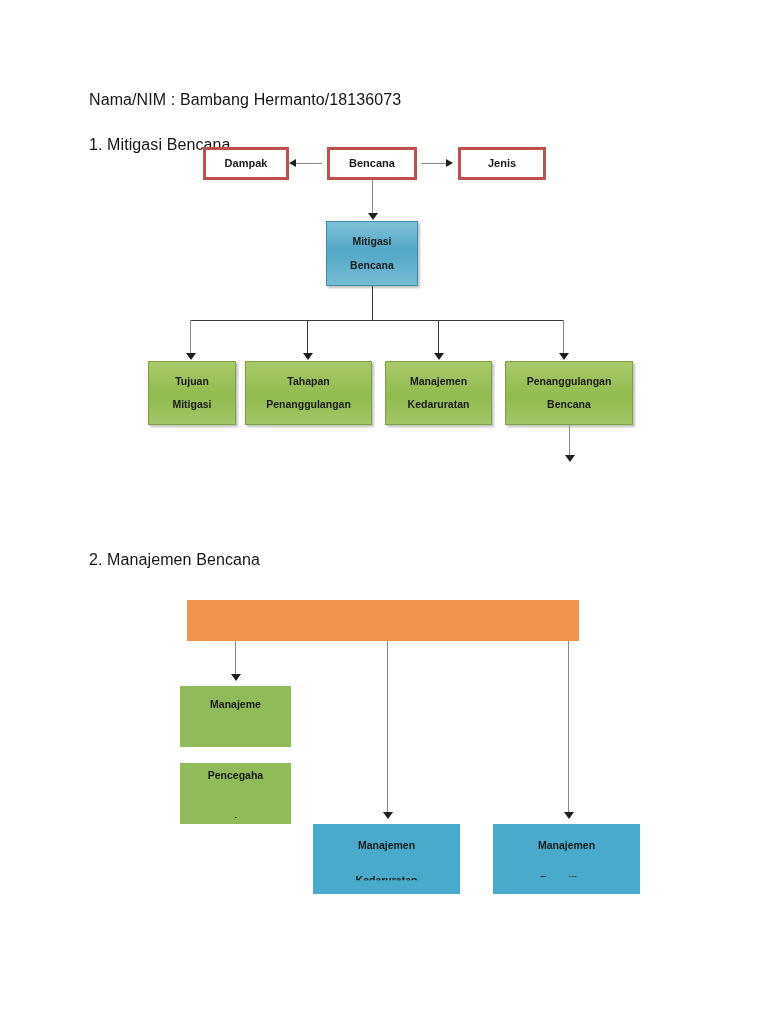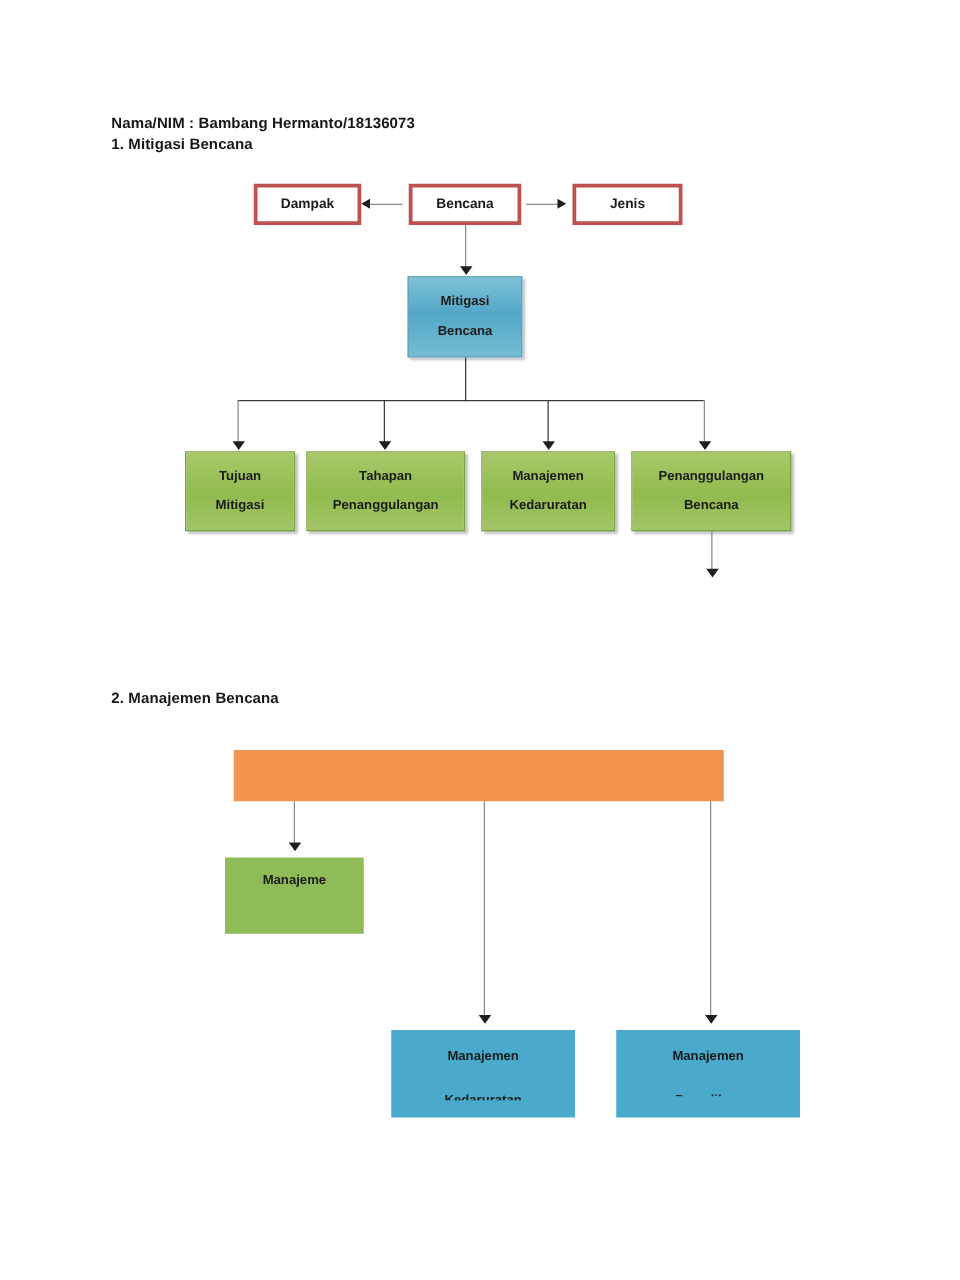--- a/index.html
+++ b/index.html
@@ -17,28 +17,28 @@
   }
   .page {
     position: absolute;
     inset: 0;
     background: #ffffff;
   }
 
   
   .doc-text {
     position: absolute;
-    font-size: 12px;
-    font-weight: bold;
+    font-size: 16px;
+    font-weight: normal;
     letter-spacing: 0.1px;
     color: #161616;
     white-space: nowrap;
   }
   #student-line { left: 89px; top: 91px; }
-  #section-1-heading { left: 89px; top: 108px; }
+  #section-1-heading { left: 89px; top: 136px; }
   #section-2-heading { left: 89px; top: 551px; }
 
   
   .node {
     position: absolute;
     box-sizing: border-box;
     display: flex;
     flex-direction: column;
     align-items: center;
     justify-content: center;
@@ -220,20 +220,24 @@
   <div class="arrow-down" style="left:383px; top:812px;"></div>
 
   <div class="line-v line-thin" style="left:568px; top:641px; height:175px;"></div>
   <div class="arrow-down" style="left:564px; top:812px;"></div>
 
   <div class="node node--green-flat clip-host" style="left:180px; top:686px; width:111px; height:61px;">
     <span class="line">Manajeme</span>
     <span class="line" style="visibility:hidden;">n Risiko</span>
   </div>
 
+  <div class="node node--green-flat clip-host" style="left:180px; top:763px; width:111px; height:61px;">
+    <span class="line clip-shift-down" style="top:-6px;">Pencegaha</span>
+    <span class="line clip-shift-down" style="top:16px; clip-path: inset(0 0 78% 0);">n dan</span>
+  </div>
 
 
   <div class="node node--blue-flat clip-host" style="left:313px; top:824px; width:147px; height:70px;">
     <span class="line clip-shift-down" style="top:-2px;">Manajemen</span>
     <span class="line clip-shift-down" style="top:10px; clip-path: inset(0 0 52% 0);">Kedaruratan</span>
   </div>
 
   <div class="node node--blue-flat clip-host" style="left:493px; top:824px; width:147px; height:70px;">
     <span class="line clip-shift-down" style="top:-2px;">Manajemen</span>
     <span class="line clip-shift-down" style="top:10px; clip-path: inset(0 0 82% 0);">Pemulihan</span>

